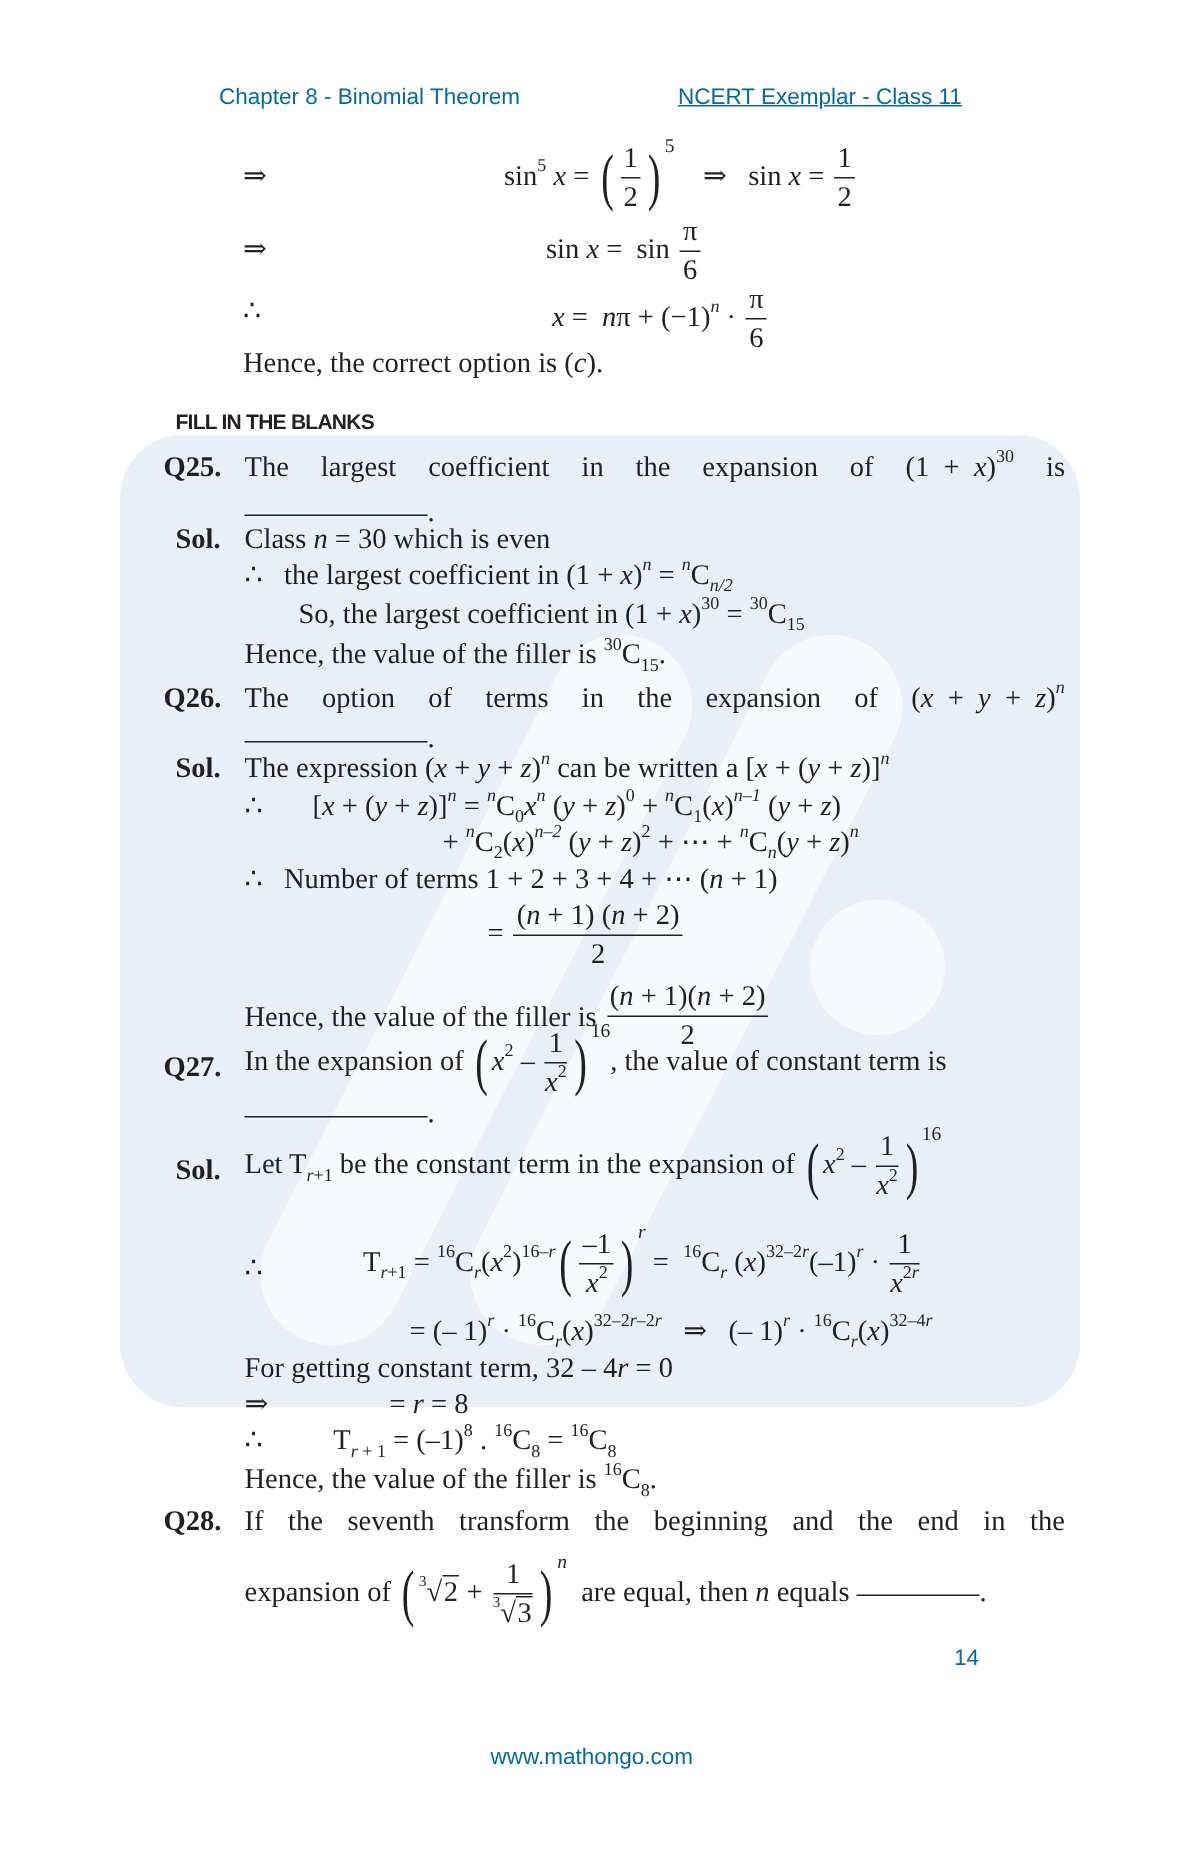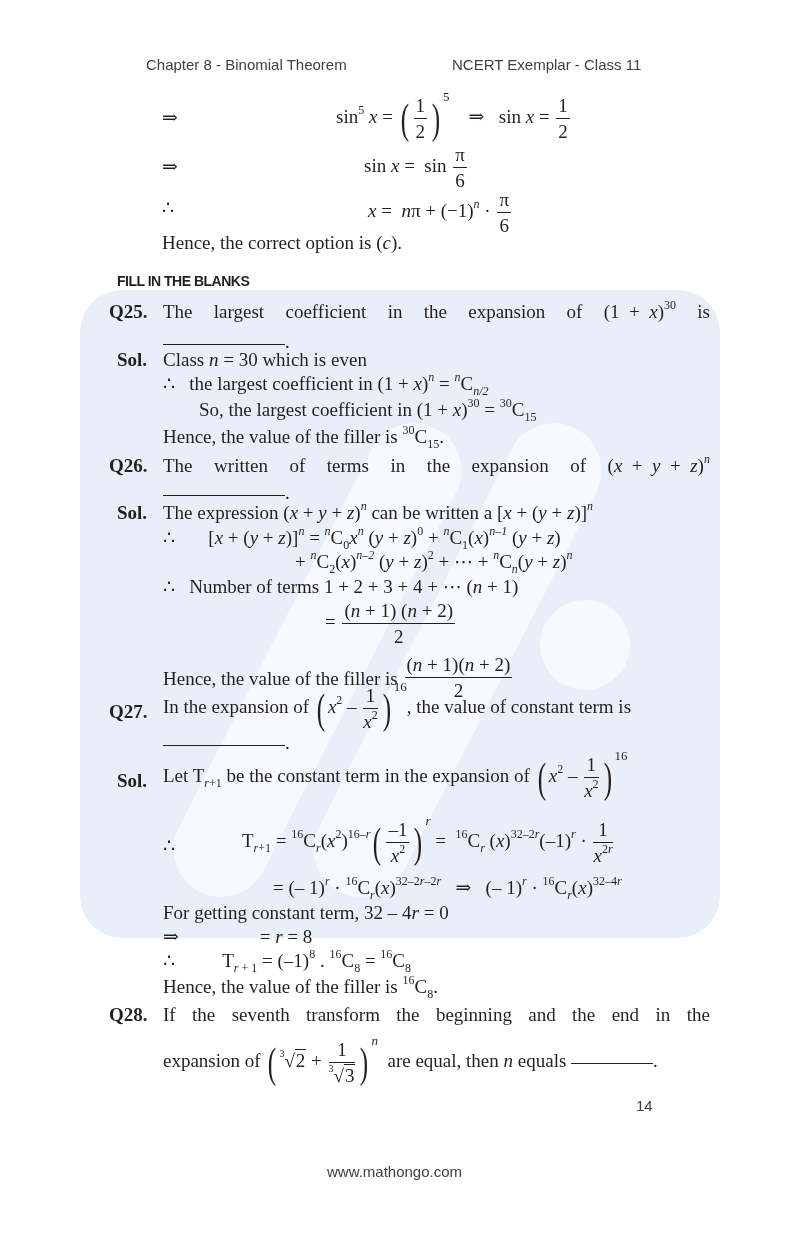--- a/index.html
+++ b/index.html
@@ -1,18 +1,18 @@
 <!DOCTYPE html>
 <html><head>
 <meta charset="utf-8">
 <style>
   html, body { margin:0; padding:0; background:#ffffff; }
   body { width:800px; height:1236px; position:relative; overflow:hidden;
          font-family:"Liberation Serif", "DejaVu Serif", serif; color:#231f20; }
-  .hdr, .ftr { position:absolute; font-family:"Liberation Sans", "DejaVu Sans", sans-serif; font-size:15px; color:#404040; }
+  .hdr, .ftr { position:absolute; font-family:"Liberation Sans", "DejaVu Sans", sans-serif; font-size:15px; color:#0369a1; }
   .wm { position:absolute; left:80px; top:290px; width:640px; height:648px;
         background:#e8eff8; border-radius:42px; overflow:hidden; }
   .wm .stroke { position:absolute; background:#f6f9fd; border-radius:60px; width:95px; height:520px;
         transform-origin:center; }
   .wm .dot { position:absolute; background:#f6f9fd; border-radius:50%; }
   .ln { position:absolute; font-size:19px; white-space:nowrap; line-height:1; }
   .it { font-style:italic; }
   sup { font-size:12px; vertical-align:0; position:relative; top:-9px; }
   sub { font-size:12px; vertical-align:0; position:relative; top:5px; }
   .frac { display:inline-block; vertical-align:middle; text-align:center; line-height:1.05; margin:0 2px; }
@@ -25,21 +25,21 @@
   .sec { position:absolute; font-family:"Liberation Sans", "DejaVu Sans", sans-serif; font-weight:bold; font-size:14px; letter-spacing:-0.5px; }
   .root { display:inline-block; position:relative; }
   .root .idx { font-size:10px; position:absolute; left:0; top:-2px; }
   .root .rad { padding-left:5px; }
   .root .bar { border-top:1px solid #231f20; padding:0 1px; }
 </style>
 </head>
 <body>
 
 <div class="hdr" style="left:146px; top:56px;">Chapter 8 - Binomial Theorem</div>
-<div class="hdr" style="left:452px; top:56px;">NCERT Exemplar - Class 11</div>
+<div class="hdr" style="left:452px; top:56px;text-decoration:underline;">NCERT Exemplar - Class 11</div>
 
 <div class="wm">
   <div class="stroke" style="left:190px; top:110px; transform:rotate(27deg);"></div>
   <div class="stroke" style="left:330px; top:110px; transform:rotate(27deg);"></div>
   <div class="dot" style="left:460px; top:310px; width:90px; height:90px;"></div>
 </div>
 
 <div>
   <div class="ln" style="left:162px; top:108px;">⇒</div>
   <div class="ln" style="left:336px; top:96px;">
@@ -88,21 +88,21 @@
   </div>
   <div class="ln" style="left:163px; top:427px;">
     <span>Hence, the value of the filler is </span><sup>30</sup>C<sub>15</sub>.
   </div>
 </div>
 
 <div>
   <div class="ln q" style="left:109px; top:456px;">Q26.</div>
   <div class="ln" style="left:163px; top:456px; width:547px; display:flex; justify-content:space-between;">
     <span>The</span>
-      <span>written</span>
+      <span>option</span>
       <span>of</span>
       <span>terms</span>
       <span>in</span>
       <span>the</span>
       <span>expansion</span>
       <span>of</span>
       <span>(<span class="it">x</span>&nbsp;&nbsp;+&nbsp;&nbsp;<span class="it">y</span>&nbsp;&nbsp;+&nbsp;&nbsp;<span class="it">z</span>)<sup class="it">n</sup></span>
   </div>
   <div class="ln" style="left:163px; top:483px;"><span class="blank"></span>.</div>
 

